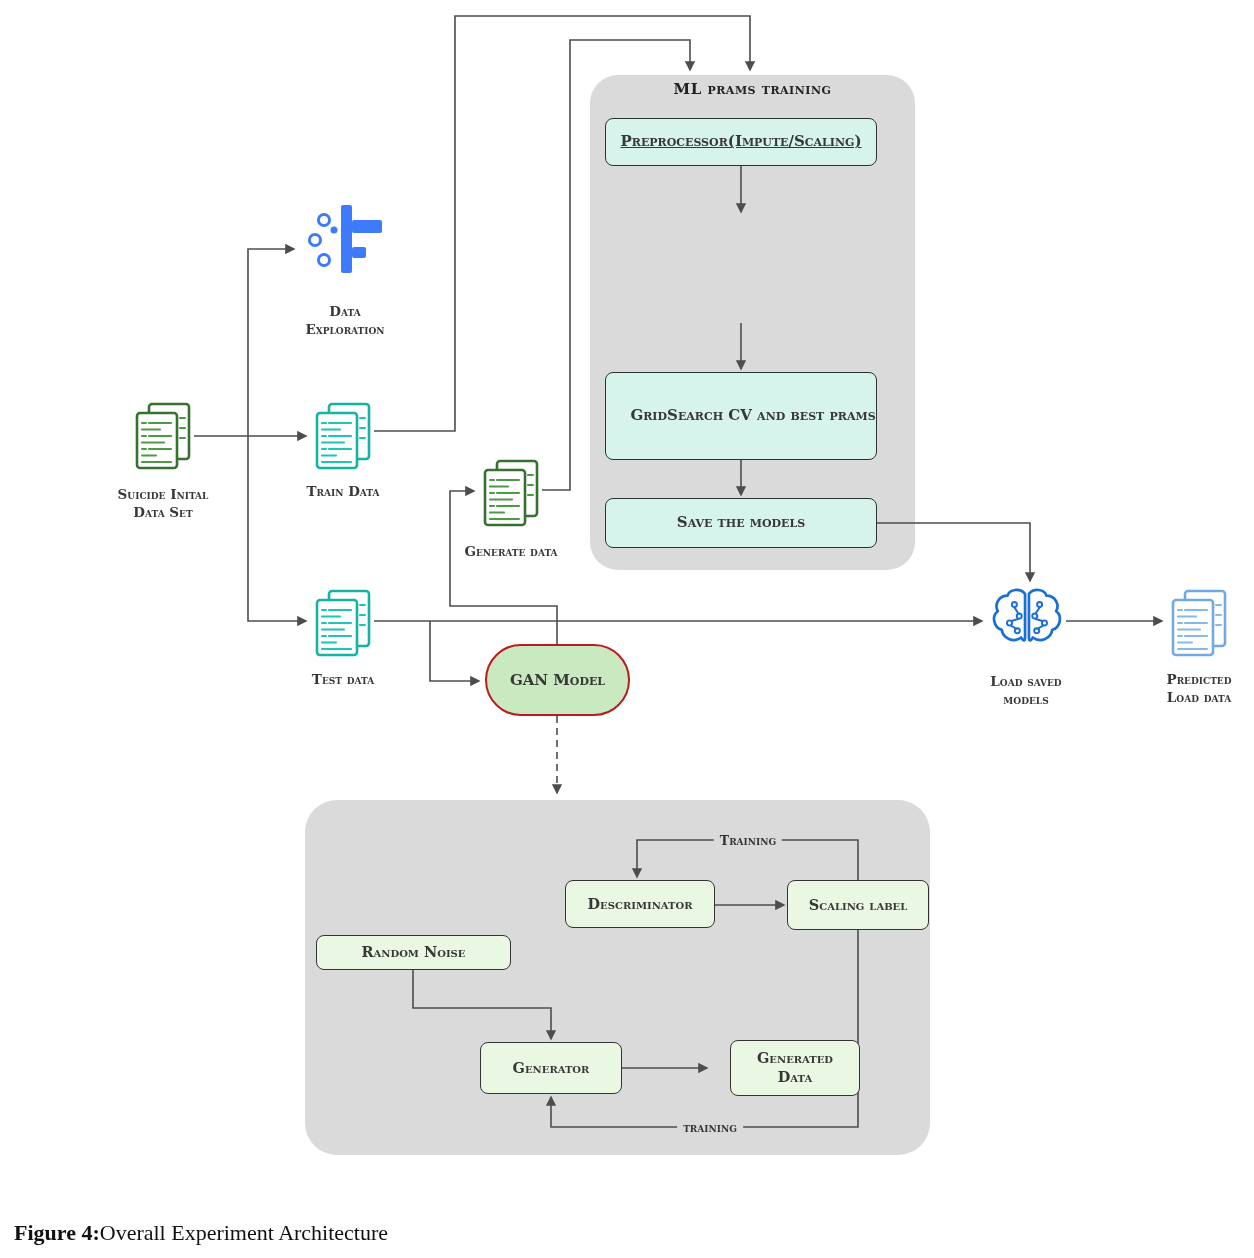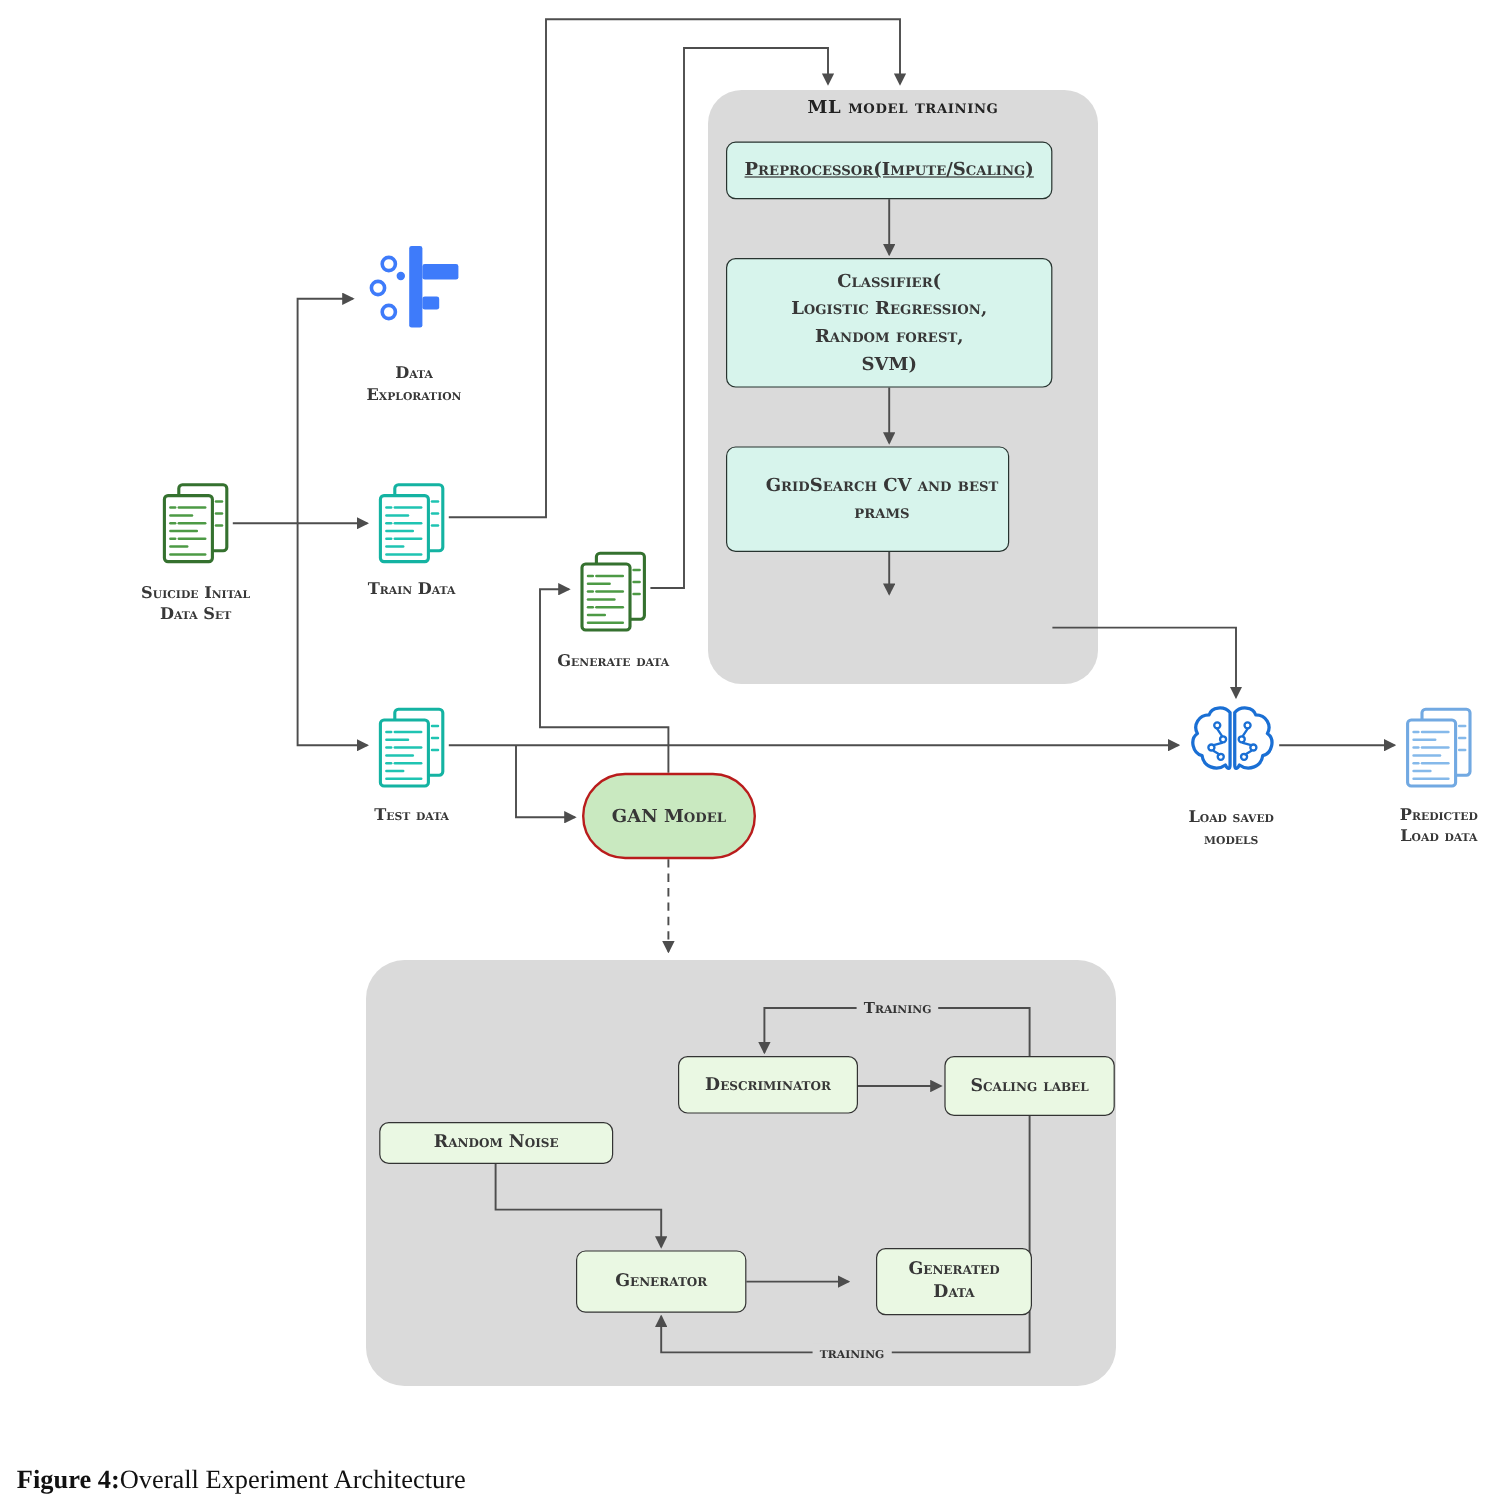--- a/index.html
+++ b/index.html
@@ -78,27 +78,24 @@
     <path class="conn" d="M741 166 V212" marker-end="url(#arr)"></path>
     <path class="conn" d="M741 323 V369" marker-end="url(#arr)"></path>
     <path class="conn" d="M741 460 V495" marker-end="url(#arr)"></path>
     <path class="conn" d="M715 905 H784" marker-end="url(#arr)"></path>
     <path class="conn" d="M858 880 V840 H637 V877" marker-end="url(#arr)"></path>
     <path class="conn" d="M413 970 V1008 H551 V1039" marker-end="url(#arr)"></path>
     <path class="conn" d="M622 1068 H707" marker-end="url(#arr)"></path>
     <path class="conn" d="M858 930 V1127 H551 V1097" marker-end="url(#arr)"></path>
   </svg>
 
-  <div class="mltitle" style="left:590px;top:80px;width:325px;">ML model  training</div>
+  <div class="mltitle" style="left:590px;top:80px;width:325px;">ML prams  training</div>
   <div class="node step" style="left:605px;top:118px;width:272px;height:48px;text-decoration:underline;">Preprocessor(Impute/Scaling)</div>
-  <div class="node step" style="left:605px;top:215px;width:272px;height:108px;">Classifier(
-Logistic Regression,
-Random forest,
-SVM)</div>
-  <div class="node step" style="left:605px;top:372px;width:236px;height:88px;padding-left:24px;">GridSearch CV and best prams</div>
+  <div class="node step" style="left:605px;top:372px;width:272px;height:88px;padding-left:24px;">GridSearch CV and best prams</div>
+  <div class="node step" style="left:605px;top:498px;width:272px;height:50px;">Save the models</div>
 
   <div class="node stadium" style="left:485px;top:644px;width:145px;height:72px;">GAN Model</div>
 
   <div class="node ganbox" style="left:565px;top:880px;width:150px;height:48px;">Descriminator</div>
   <div class="node ganbox" style="left:787px;top:880px;width:142px;height:50px;">Scaling label</div>
   <div class="node ganbox" style="left:316px;top:935px;width:195px;height:35px;">Random Noise</div>
   <div class="node ganbox" style="left:480px;top:1042px;width:142px;height:52px;">Generator</div>
   <div class="node ganbox" style="left:710px;top:1040px;width:130px;height:56px;margin-left:20px;">Generated
 Data</div>
   <div class="trainlbl" style="left:748px;top:840px;">Training</div>

